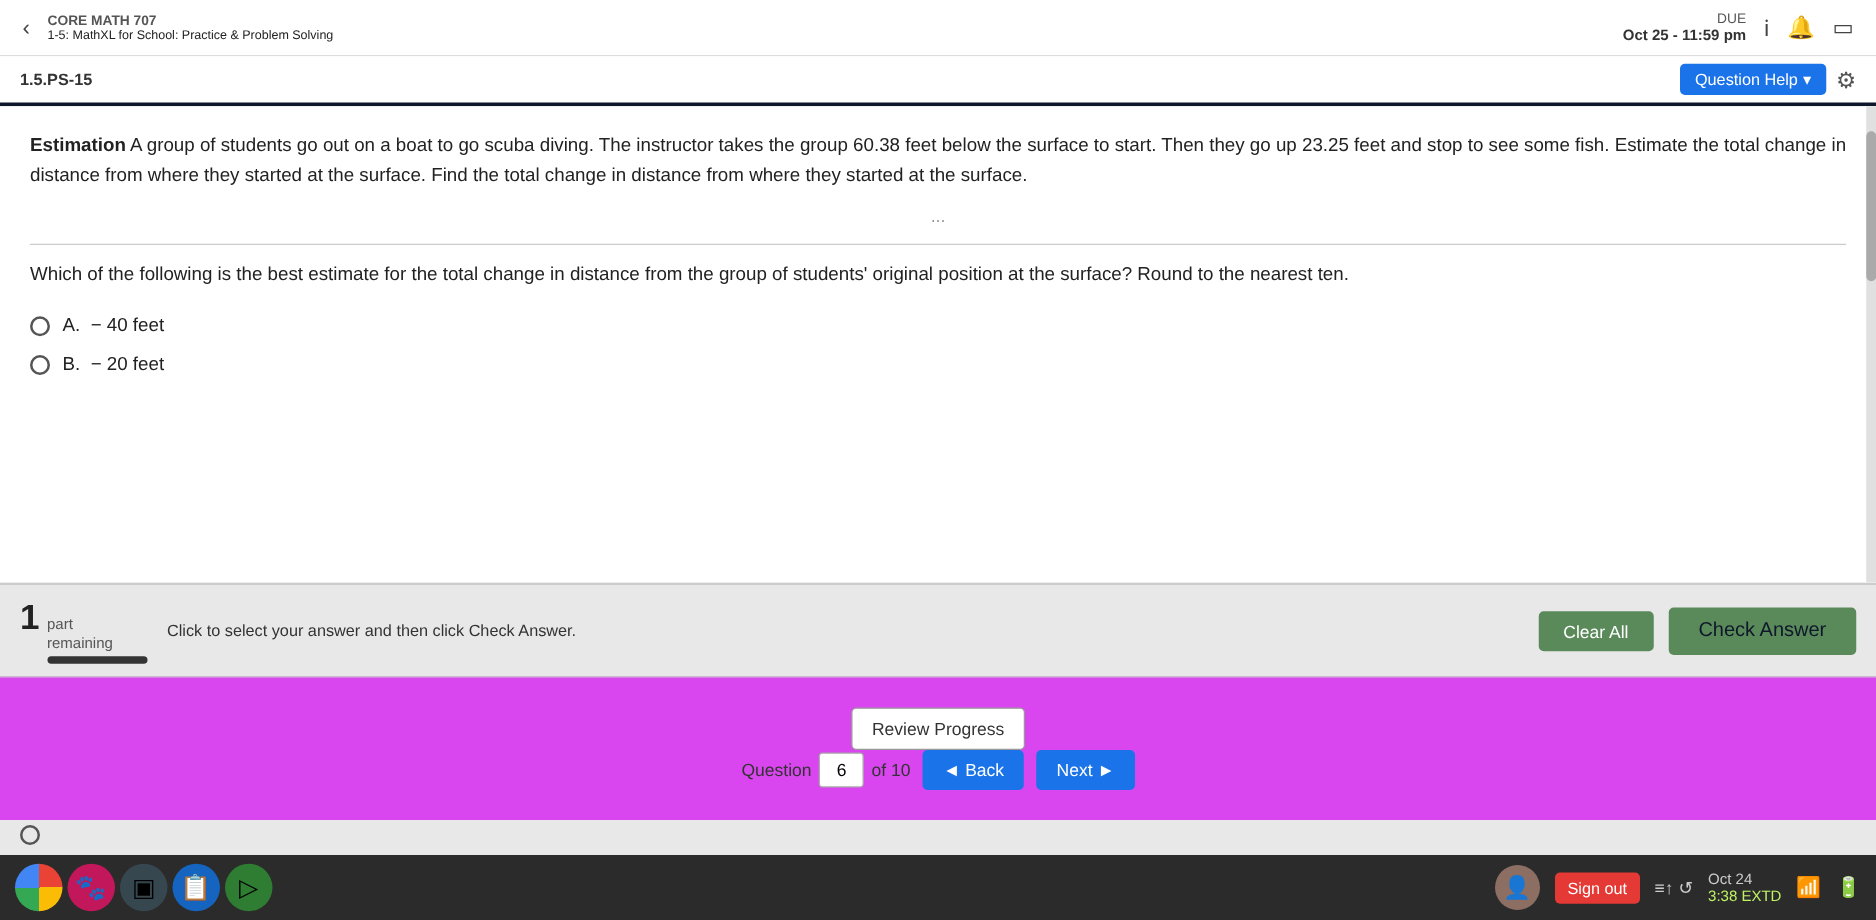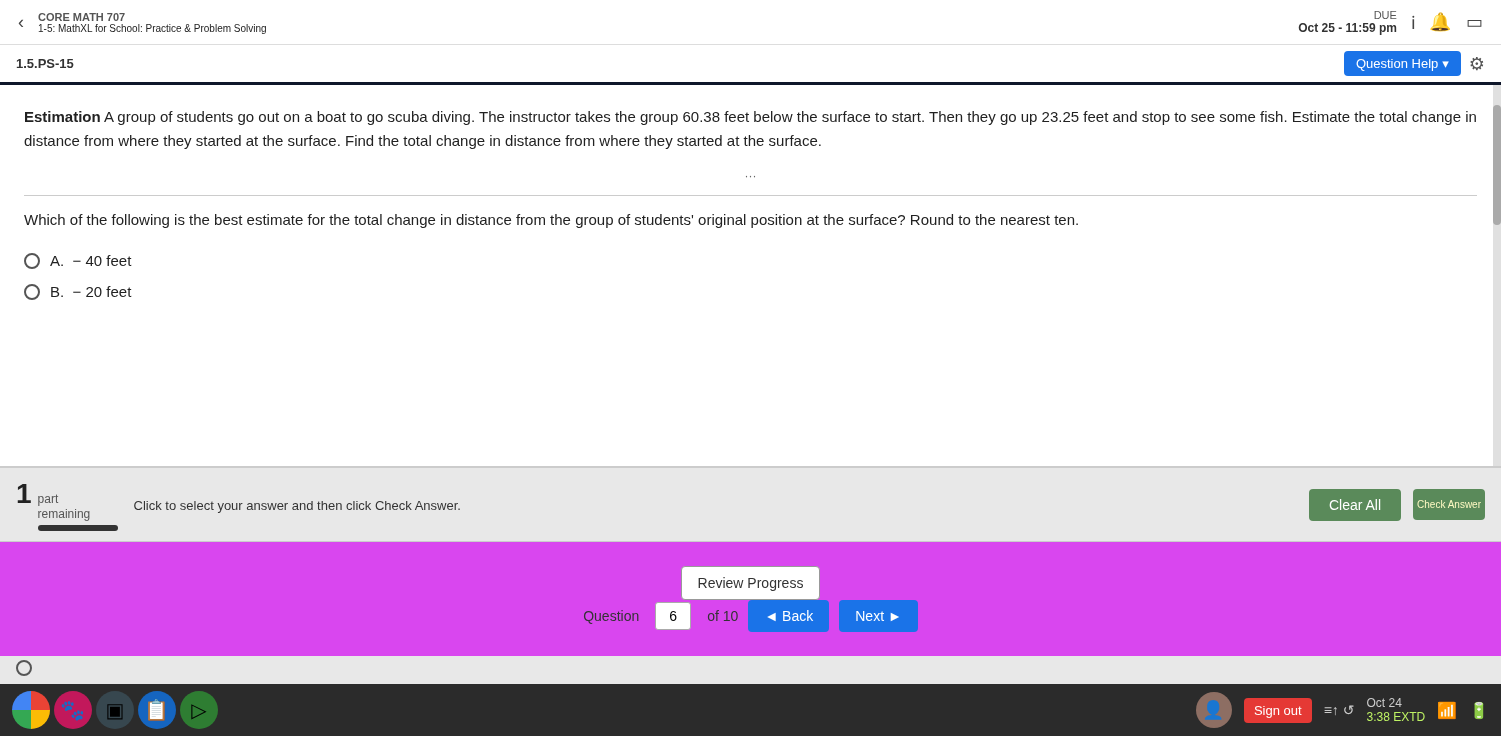--- a/index.html
+++ b/index.html
@@ -279,25 +279,25 @@
     .parts-bar {
       width: 80px;
       height: 6px;
       background: #333;
       border-radius: 3px;
       margin-top: 4px;
     }
 
     .check-answer-btn {
       background: #5a8a5a;
-      color: #fef9c3;
-      border: none;
-      border-radius: 4px;
-      padding: 10px 4px;
-      font-size: 10px;
+      color: #0f172a;
+      border: none;
+      border-radius: 4px;
+      padding: 10px 24px;
+      font-size: 16px;
       cursor: pointer;
     }
 
     
     .nav-bar {
       background: #d946ef;
       border-top: 1px solid #ccc;
       padding: 24px 16px;
       display: flex;
       align-items: center;
@@ -317,21 +317,21 @@
 
     .nav-controls {
       display: flex;
       align-items: center;
       gap: 10px;
     }
 
     .question-nav {
       display: flex;
       align-items: center;
-      gap: 16px;
+      gap: 6px;
       font-size: 14px;
       color: #333;
     }
 
     .question-input {
       width: 36px;
       height: 28px;
       text-align: center;
       border: 1px solid #aaa;
       border-radius: 3px;

